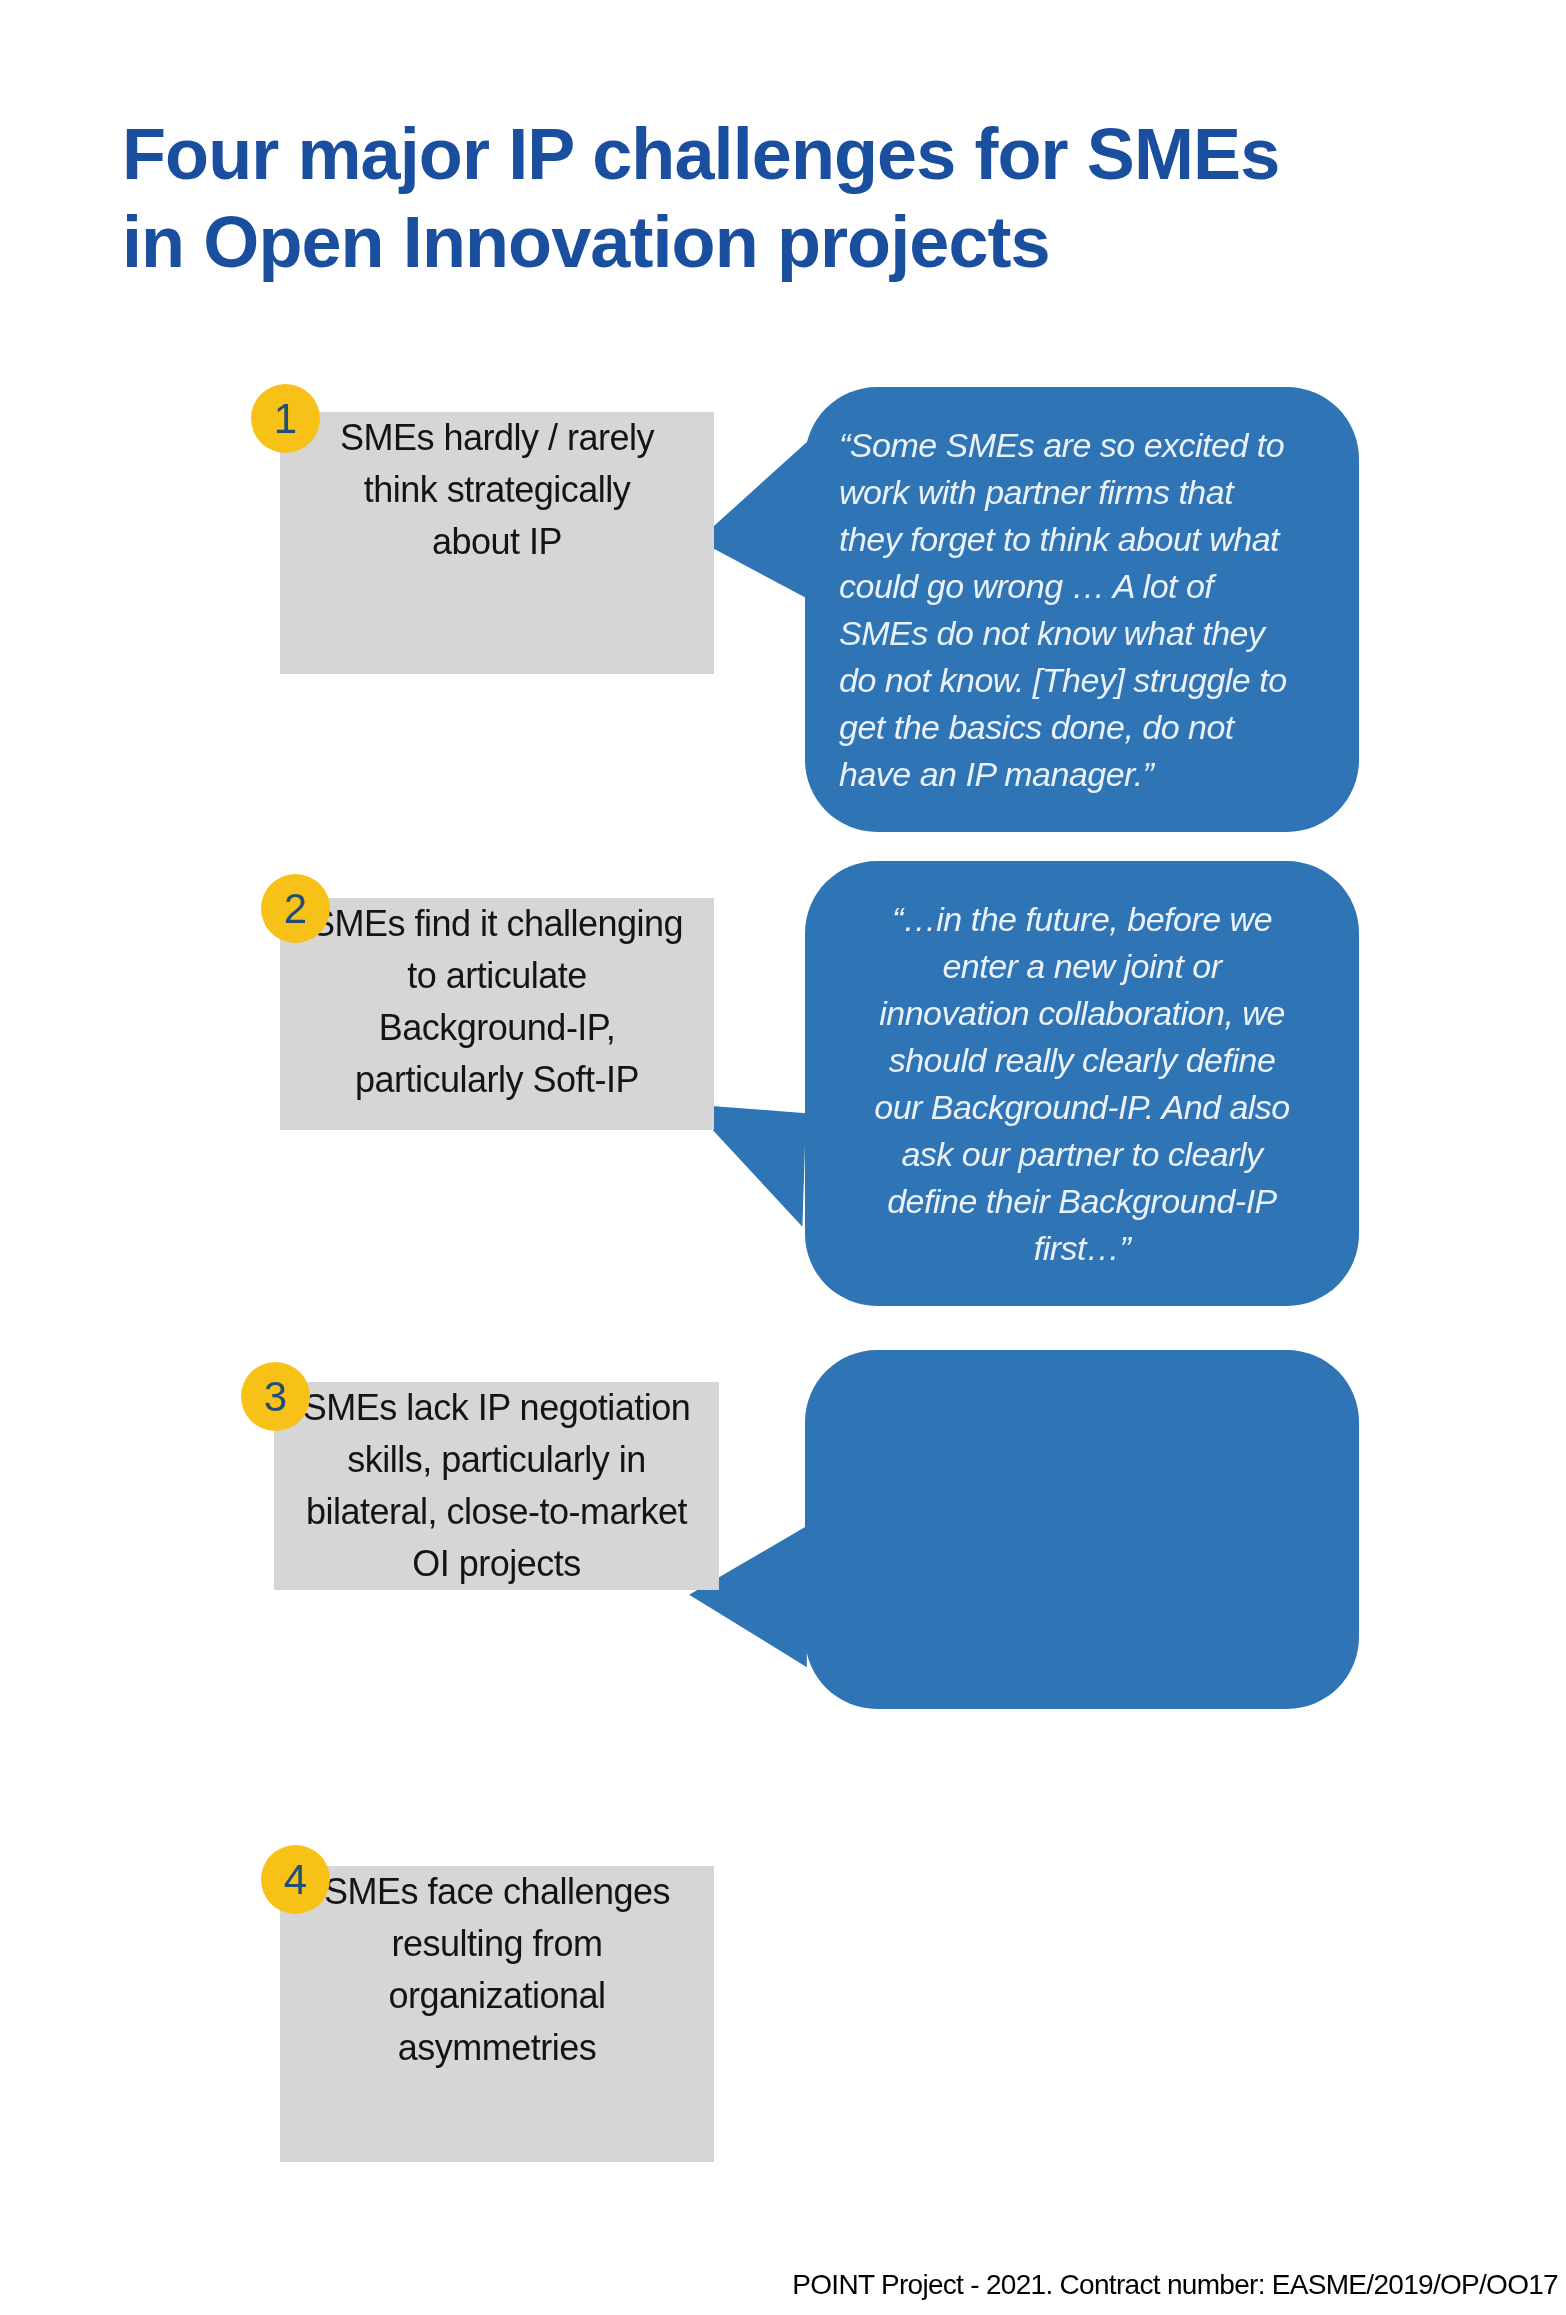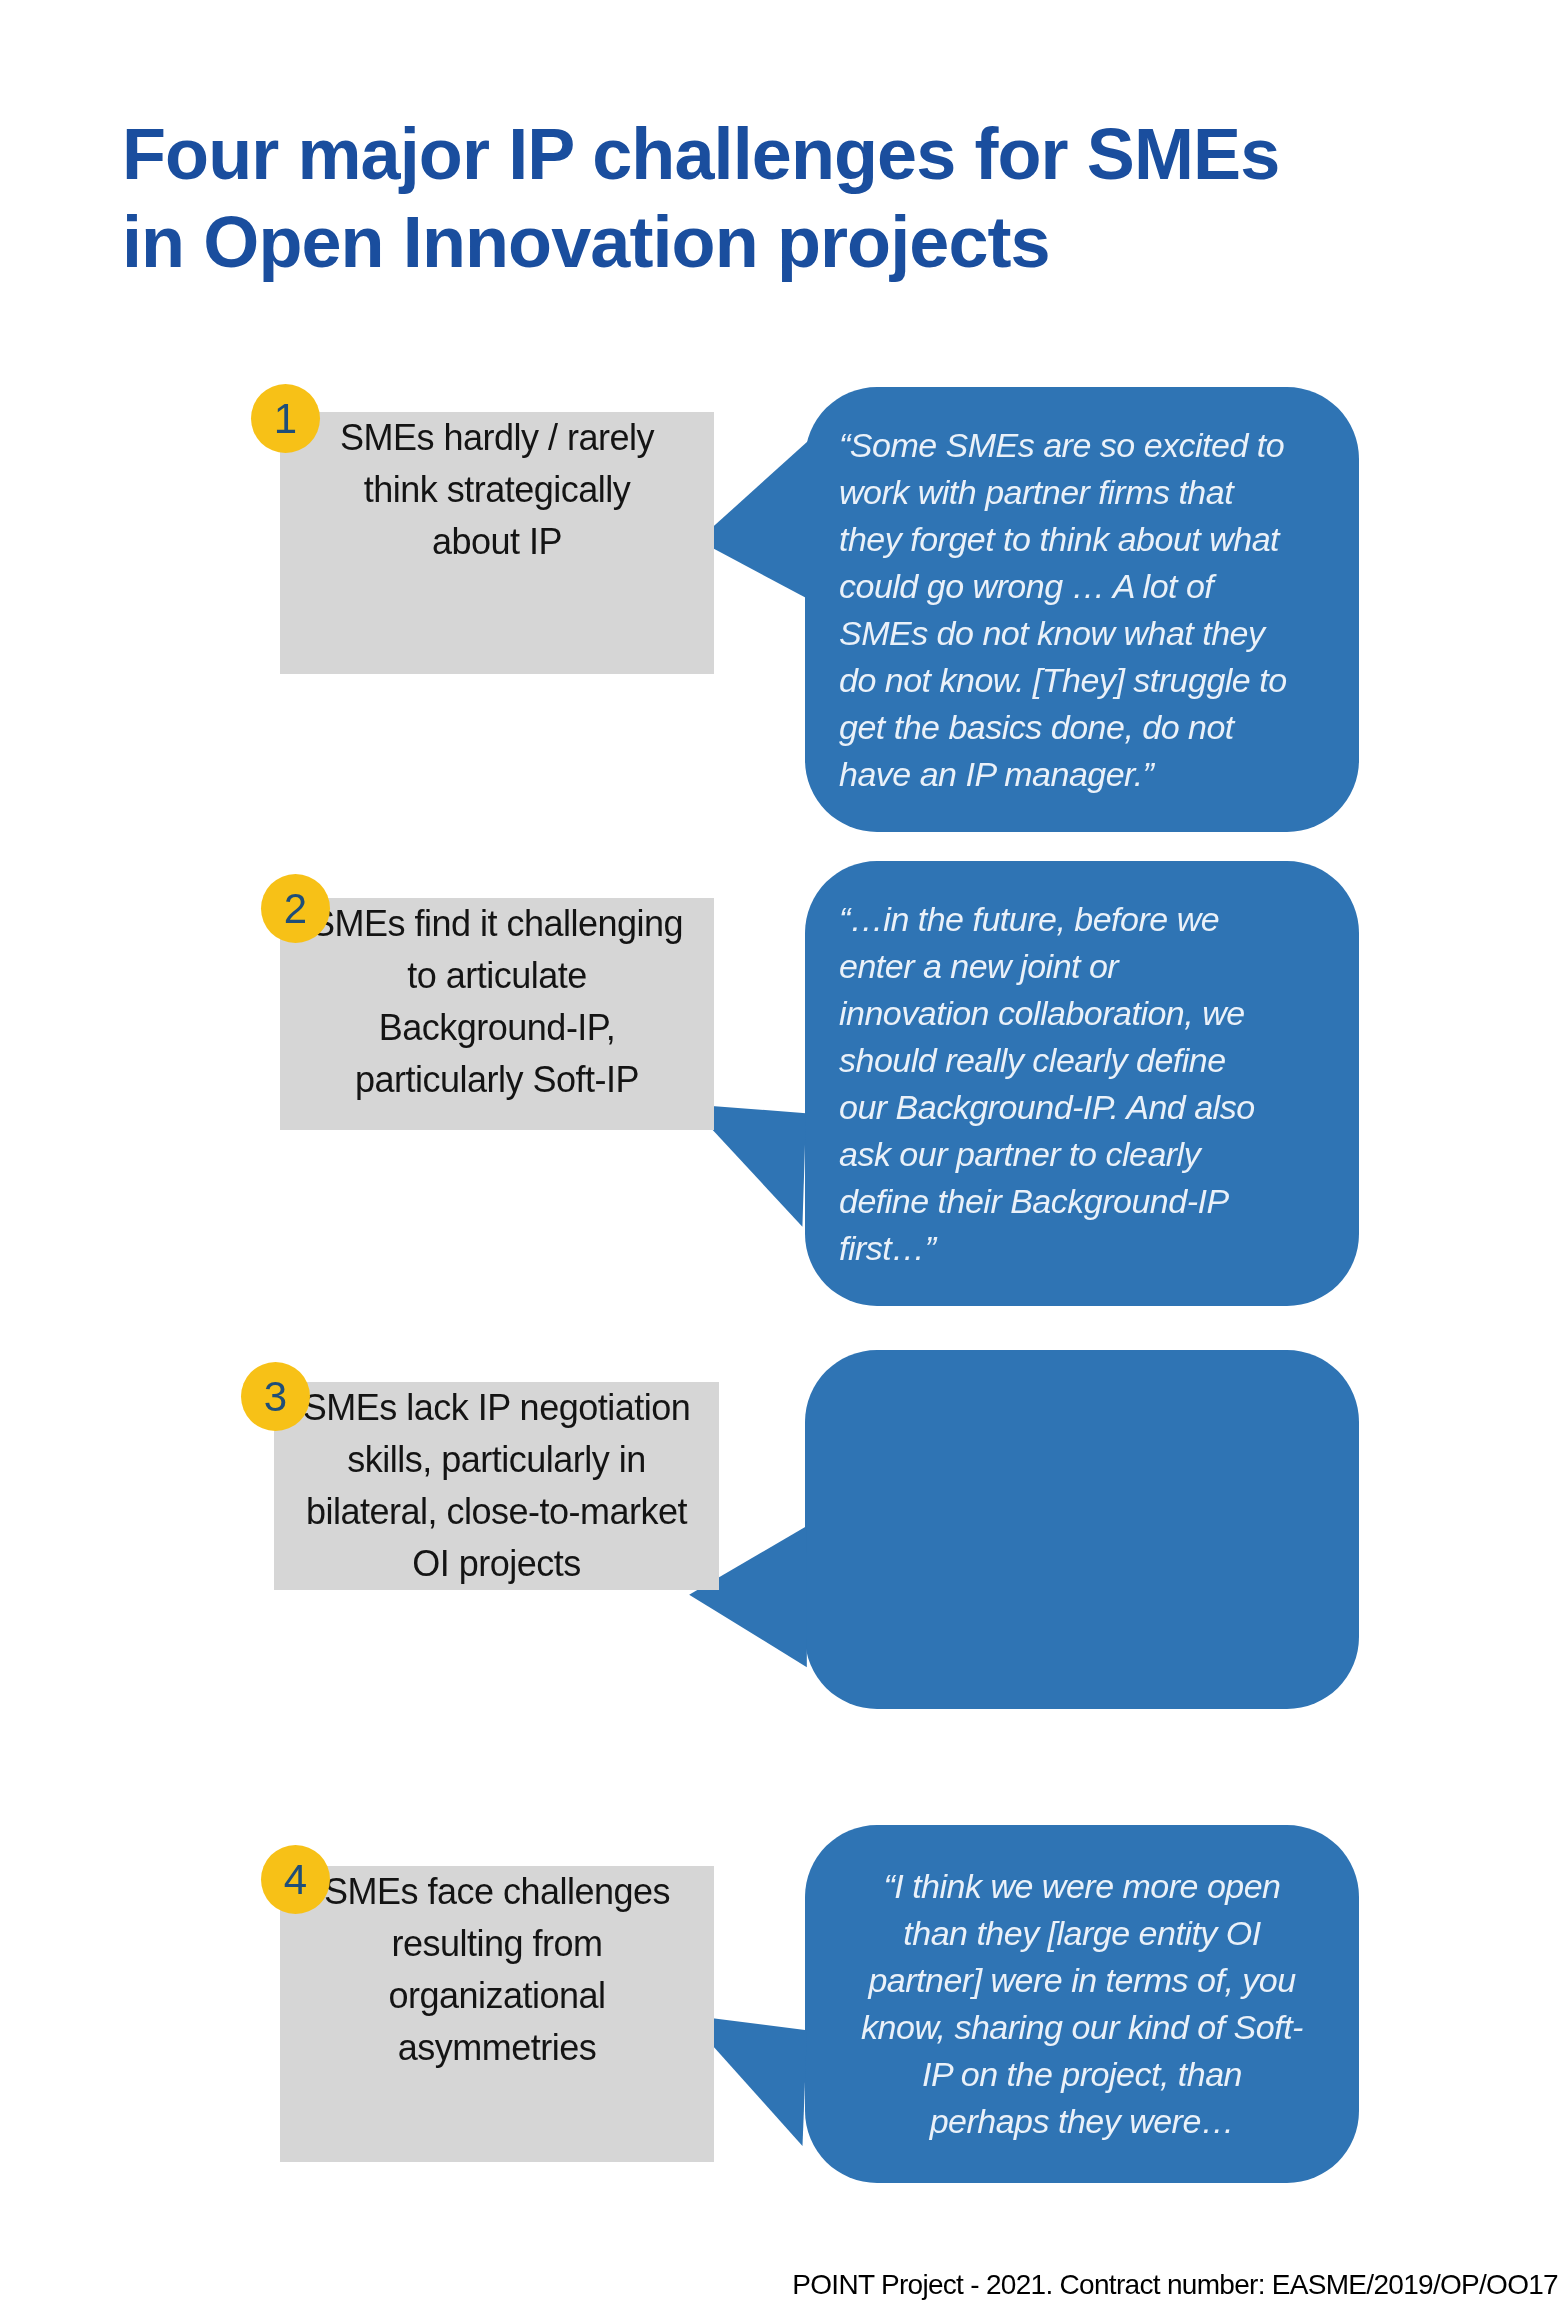--- a/index.html
+++ b/index.html
@@ -90,21 +90,21 @@
   }
 
   
   .badge.r1 { left: 251px; top: 384px; }
   .box.r1   { left: 280px; top: 412px; width: 434px; height: 262px; }
   .bub.r1   { left: 805px; top: 387px; height: 445px; }
   .tail.r1  { left: -107px; top: 52px; width: 112px; height: 163px; }
   
   .badge.r2 { left: 261px; top: 874px; }
   .box.r2   { left: 280px; top: 898px; width: 434px; height: 232px; }
-  .bub.r2   { left: 805px; top: 861px; height: 445px; }
+  .bub.r2   { left: 805px; top: 861px; height: 445px; text-align: center; }
   .tail.r2  { left: -118px; top: 241px; width: 119px; height: 127px; }
   
   .badge.r3 { left: 241px; top: 1362px; }
   .box.r3   { left: 274px; top: 1382px; width: 445px; height: 208px; }
   .bub.r3   { left: 805px; top: 1350px; height: 359px; }
   .tail.r3  { left: -116px; top: 176px; width: 118px; height: 143px; }
   
   .badge.r4 { left: 261px; top: 1845px; }
   .box.r4   { left: 280px; top: 1866px; width: 434px; height: 296px; }
   .bub.r4   { left: 805px; top: 1825px; height: 358px; }
@@ -180,28 +180,17 @@
 
   <div class="badge r4">
     <span>4</span>
   </div>
   <div class="gray-box box r4">
     <div class="challenge-text">SMEs face challenges
 resulting from
 organizational
 asymmetries</div>
   </div>
-  <div class="bubble bub r4 quote-center">
-    <svg class="tail r4" viewBox="0 0 135 162" xmlns="http://www.w3.org/2000/svg">
-      <polygon points="0,15 135,32 130,160"></polygon>
-    </svg>
-    <div class="quote-text">“I think we were more open
-than they [large entity OI
-partner] were in terms of, you
-know, sharing our kind of Soft-
-IP on the project, than
-perhaps they were…</div>
-  </div>
 
   <div class="footer">POINT Project - 2021. Contract number: EASME/2019/OP/OO17</div>
 
 </div>
 
 
 </body></html>

